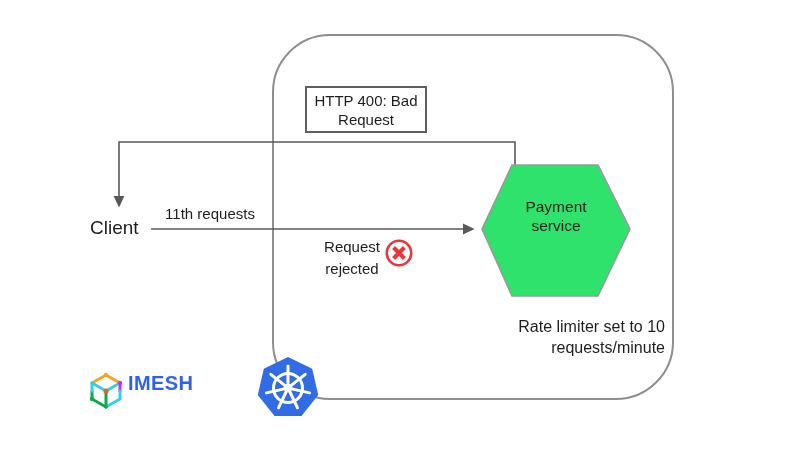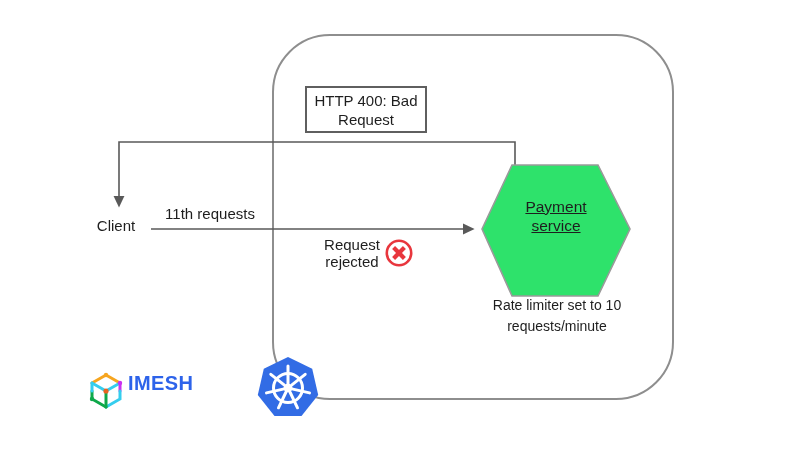--- a/index.html
+++ b/index.html
@@ -17,38 +17,38 @@
   
   #shapes { left:0; top:0; z-index:2; pointer-events:none; }
   
   .http-box {
     left:305px; top:86px; width:122px; height:47px; box-sizing:border-box;
     border:2px solid #5f5f5f; background:#ffffff; z-index:3;
     display:flex; align-items:center; justify-content:center;
     text-align:center; font-size:15px; line-height:19px;
   }
   .client-label {
-    left:90px; top:217px; width:52px; text-align:center;
-    font-size:15px; z-index:3;
+    left:90px; top:217px; width:52px; text-align:left;
+    font-size:19px; z-index:3;
   }
   .request-label {
     left:160px; top:205px; width:100px; text-align:center;
     font-size:15px; z-index:3;
   }
   .rejected-label {
     left:318px; top:236px; width:68px; text-align:center;
-    font-size:15px; line-height:17px; z-index:3;
+    font-size:15px; line-height:22px; z-index:3;
   }
   .payment-label {
     left:506px; top:197px; width:100px; text-align:center;
-    font-size:15.5px; line-height:19px; z-index:3;text-decoration:underline;
+    font-size:15.5px; line-height:19px; z-index:3;
   }
   .rate-limiter-label {
-    left:449px; top:295px; width:216px; text-align:center;
-    font-size:14px; line-height:21px; z-index:3;
+    left:449px; top:316px; width:216px; text-align:right;
+    font-size:16px; line-height:21px; z-index:3;
   }
   .k8s-logo { left:257px; top:357px; width:62px; height:62px; z-index:4; }
   .imesh-logo {
     left:88px; top:372px; height:44px; display:flex; align-items:flex-start; z-index:4;
   }
   .imesh-text {
     margin-left:4px; font-size:20px; font-weight:bold; color:#2d63ea;
     letter-spacing:0.4px;
   }
 </style>

